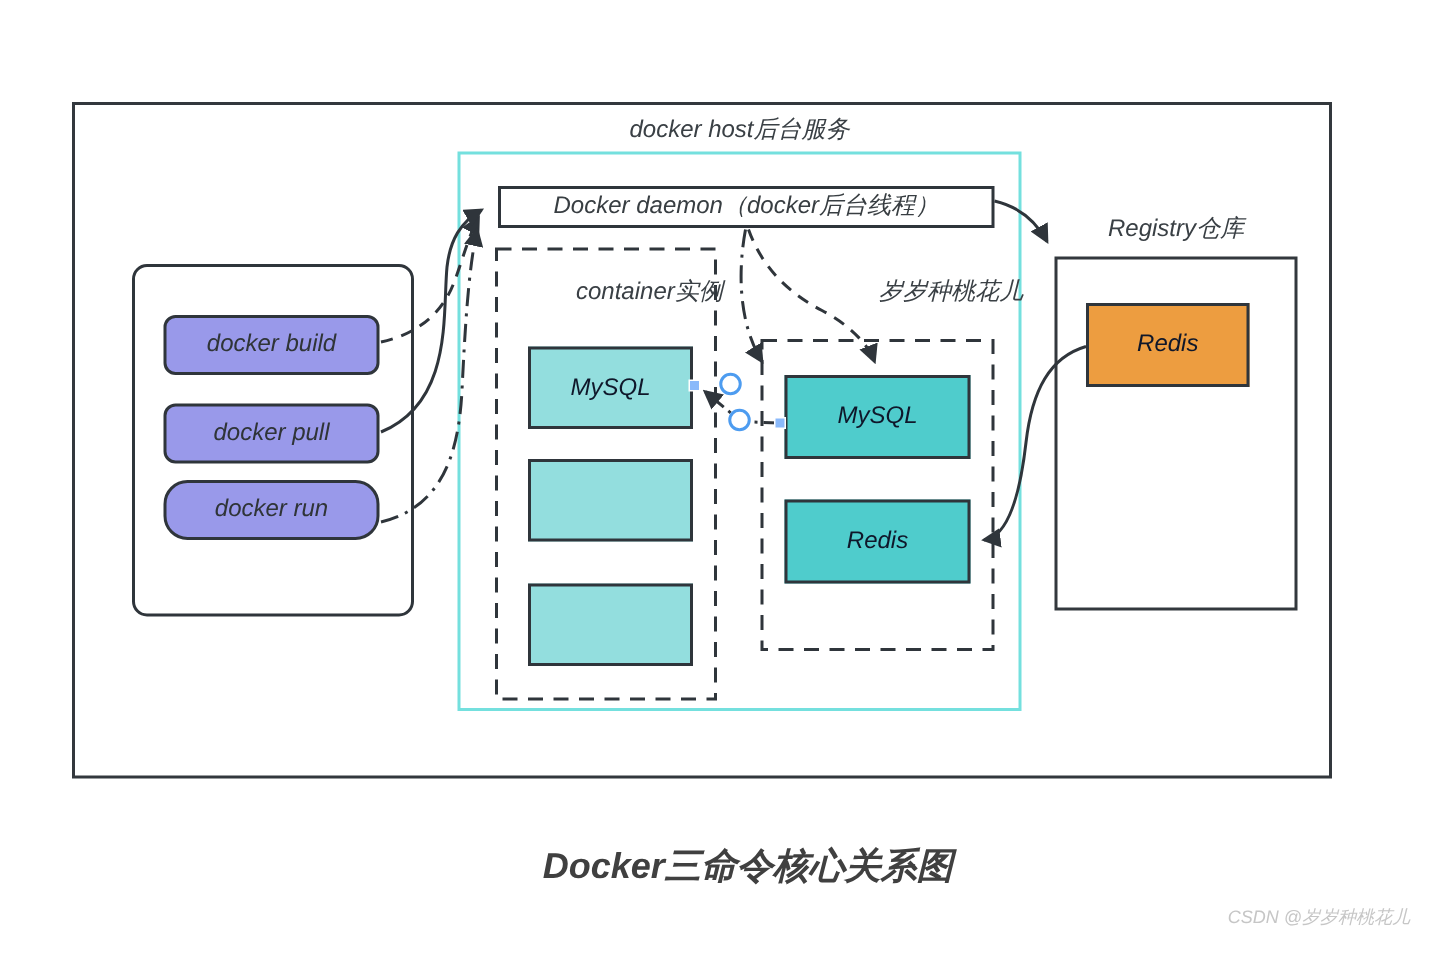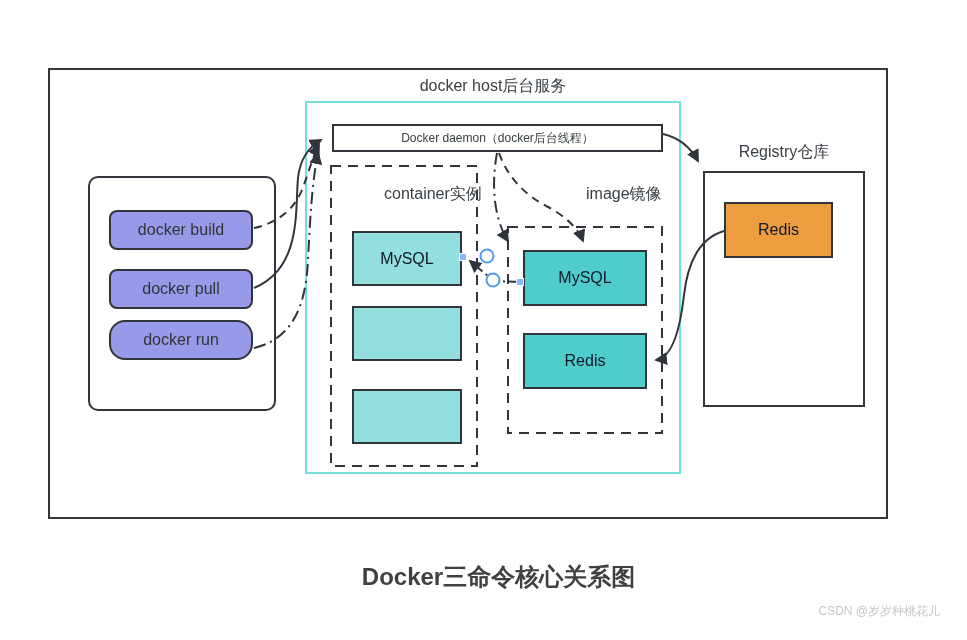--- a/index.html
+++ b/index.html
@@ -1,28 +1,28 @@
 <!DOCTYPE html>
 <html><head>
 <meta charset="utf-8">
 <style>
   html,body{margin:0;padding:0;background:#ffffff;}
   .canvas{
     position:relative;width:967px;height:640px;background:#ffffff;overflow:hidden;
     font-family:"Liberation Sans","DejaVu Sans",sans-serif;color:#383e42;
   }
-  .abs{position:absolute;box-sizing:border-box;}
+  .abs{position:absolute;box-sizing:border-box;font-style:italic;}
   .lbl{font-size:16px;color:#3a4045;white-space:nowrap;}
   .center{text-align:center;}
 
   .outer-box{left:48px;top:68px;width:840px;height:451px;border:2px solid #33383d;background:#ffffff;z-index:1;}
   .host-title{left:305px;top:76px;width:376px;z-index:2;}
   .teal-box{left:305px;top:101px;width:376px;height:373px;border:2px solid #74e0de;z-index:1;}
   .daemon-box{left:332px;top:124px;width:331px;height:28px;border:2.5px solid #2f353b;background:#fff;
-    line-height:24px;font-size:12px;z-index:2;}
+    line-height:24px;font-size:16px;z-index:2;}
   .client-title{left:88px;top:142px;width:188px;z-index:2;}
   .client-box{left:88px;top:176px;width:188px;height:235px;border:2px solid #2f353b;border-radius:10px;background:#fff;z-index:2;}
   .cmd{left:109px;width:144px;height:40px;background:#9999ea;border:2px solid #2f353b;border-radius:8px;
     font-size:16px;color:#2f3437;line-height:36px;z-index:2;}
   .cmd-build{top:210px;} .cmd-pull{top:269px;} .cmd-run{top:320px;border-radius:16px;}
   .group-label{z-index:4;margin-left:46px;}
   .container-label{left:338px;top:184px;}
   .image-label{left:540px;top:184px;}
   .node{border:2px solid #2f353b;font-size:16px;color:#0f172a;z-index:2;}
   .cnode{left:352px;width:110px;height:55px;background:#93dede;line-height:51px;}
@@ -50,21 +50,21 @@
   <div class="abs client-box"></div>
   <div class="abs cmd cmd-pull center">docker pull</div>
   <div class="abs cmd cmd-build center">docker build</div>
   <div class="abs cmd cmd-run center">docker run</div>
 
   <div class="abs container-label lbl group-label">container实例</div>
   <div class="abs node cnode cnode1 center">MySQL</div>
   <div class="abs node cnode cnode2 center"></div>
   <div class="abs node cnode cnode3 center"></div>
 
-  <div class="abs image-label lbl group-label">image镜像</div>
+  <div class="abs image-label lbl group-label">岁岁种桃花儿</div>
   <div class="abs node inode inode1 center">MySQL</div>
   <div class="abs node inode inode2 center">Redis</div>
 
   <div class="abs registry-title lbl center">Registry仓库</div>
   <div class="abs registry-box"></div>
   <div class="abs node rnode center">Redis</div>
 
   <div class="abs caption center">Docker三命令核心关系图</div>
   <div class="abs watermark">CSDN @岁岁种桃花儿</div>
 

